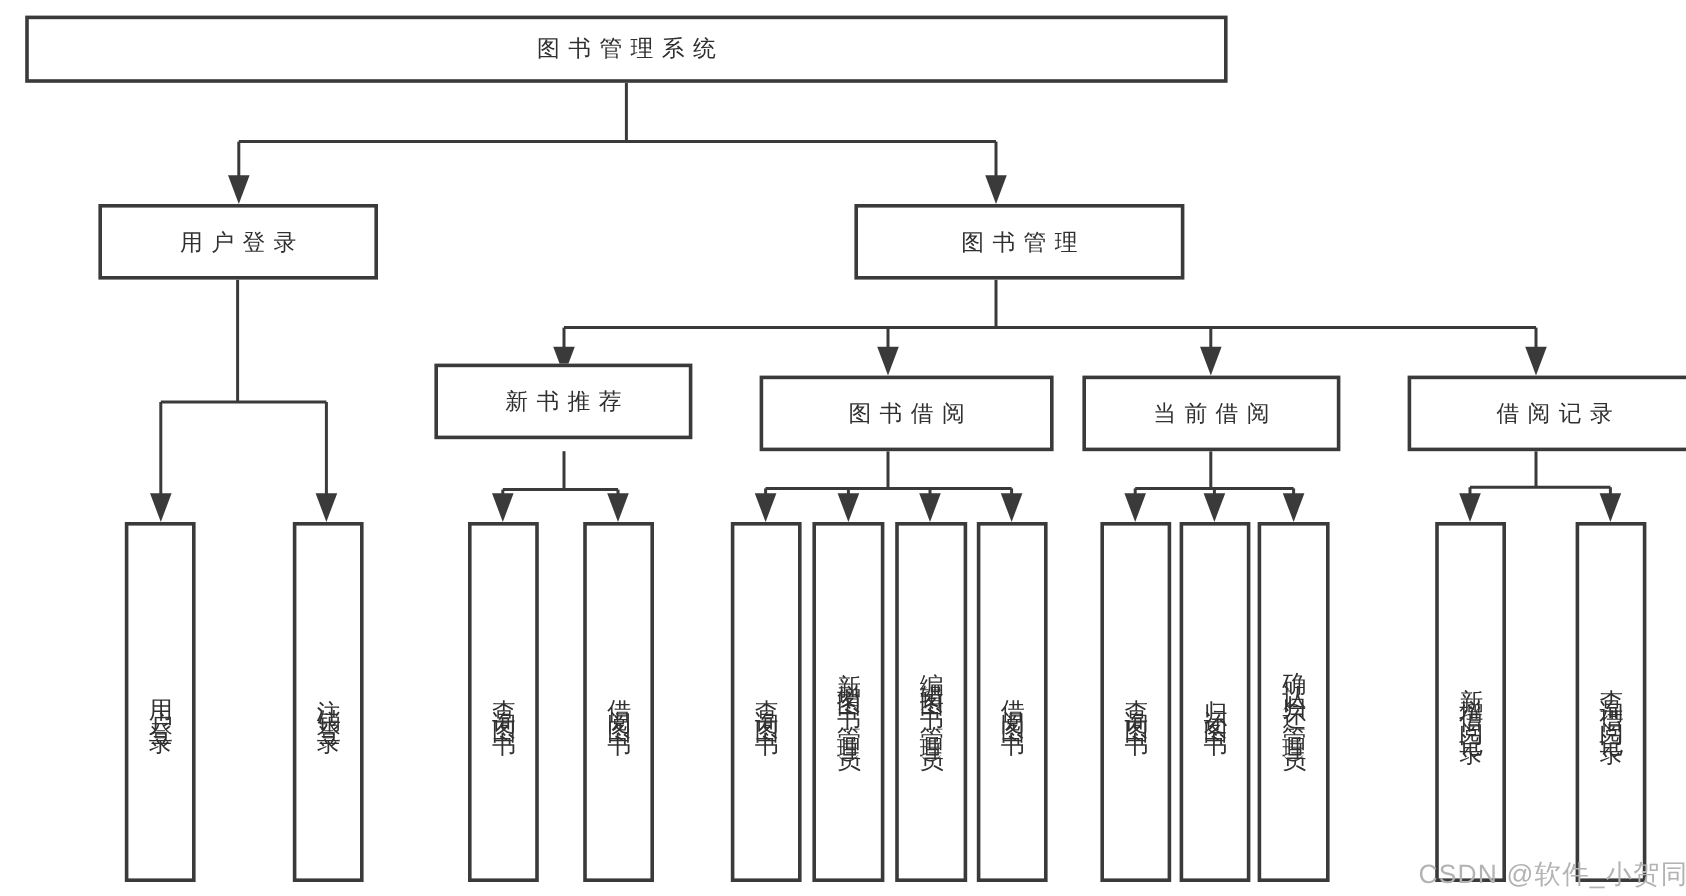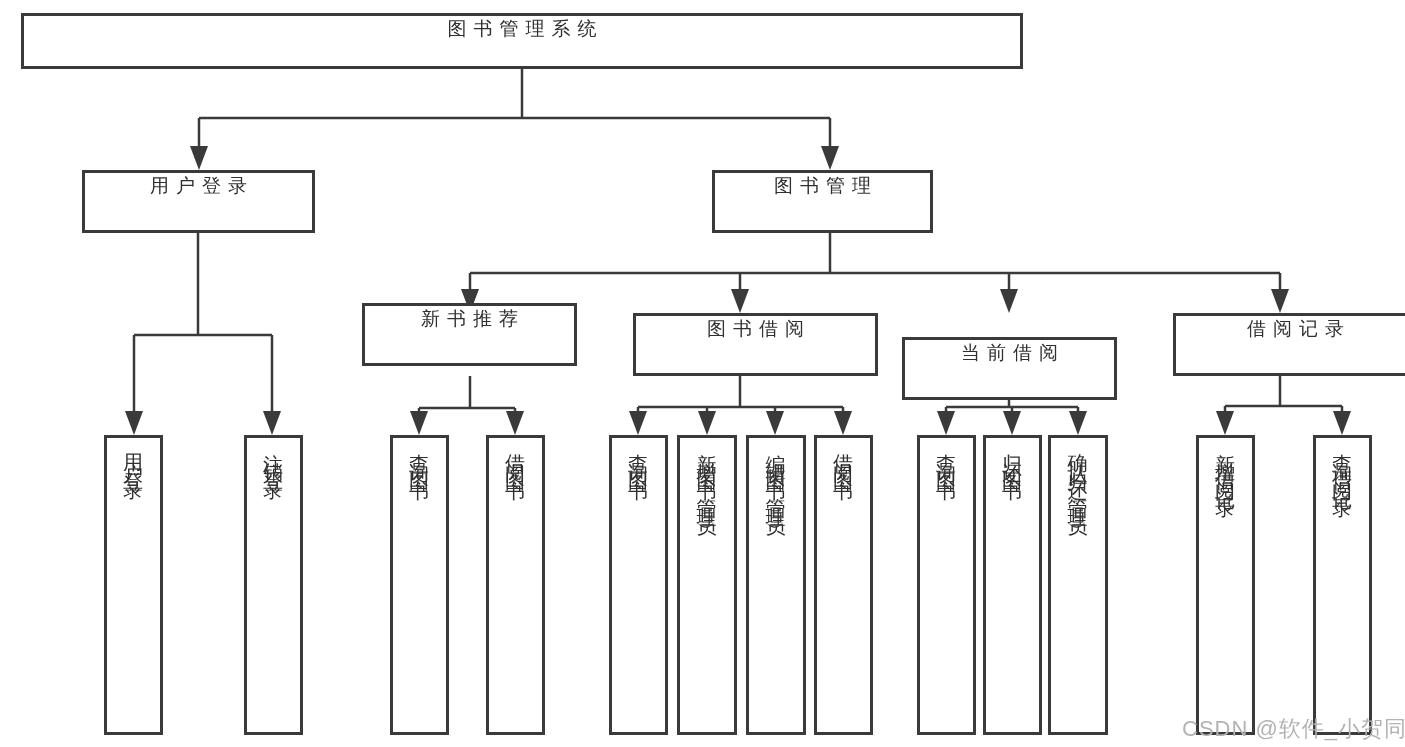--- a/index.html
+++ b/index.html
@@ -16,21 +16,21 @@
     left: 0; top: 0;
     width: 1405px; height: 747px;
     z-index: 1;
   }
   .node {
     position: absolute;
     box-sizing: border-box;
     background: #ffffff;
     border: 3px solid #3a3a3a;
     display: flex;
-    align-items: flex-start;
+    align-items: center;
     justify-content: center;
     z-index: 2;
     color: #303030;
   }
   .hnode span {
     font-size: 19px;
     letter-spacing: 7px;
     text-indent: 7px;
     white-space: nowrap;
     color: #303030;
@@ -125,31 +125,31 @@
     </g>
   </svg>
 
   <div class="node hnode" style="left:21px; top:13px; width:1002px; height:56px;">
     <span>图书管理系统</span>
   </div>
 
   <div class="node hnode" style="left:82px; top:170px; width:233px; height:63px;">
     <span>用户登录</span>
   </div>
-  <div class="node hnode" style="left:712px; top:170px; width:221px; height:63px;">
+  <div class="node hnode" style="left:712px; top:170px; width:275px; height:63px;">
     <span>图书管理</span>
   </div>
 
   <div class="node hnode" style="left:362px; top:303px; width:215px; height:63px;">
     <span>新书推荐</span>
   </div>
   <div class="node hnode" style="left:633px; top:313px; width:245px; height:63px;">
     <span>图书借阅</span>
   </div>
-  <div class="node hnode" style="left:902px; top:313px; width:215px; height:63px;margin-top:24px;">
+  <div class="node hnode" style="left:902px; top:313px; width:215px; height:63px;">
     <span>当前借阅</span>
   </div>
   <div class="node hnode" style="left:1173px; top:313px; width:245px; height:63px;">
     <span>借阅记录</span>
   </div>
 
   <div class="node vnode" style="left:104px; top:435px; width:59px; height:300px;">
     <span>用户登录</span>
   </div>
   <div class="node vnode" style="left:244px; top:435px; width:59px; height:300px;">

